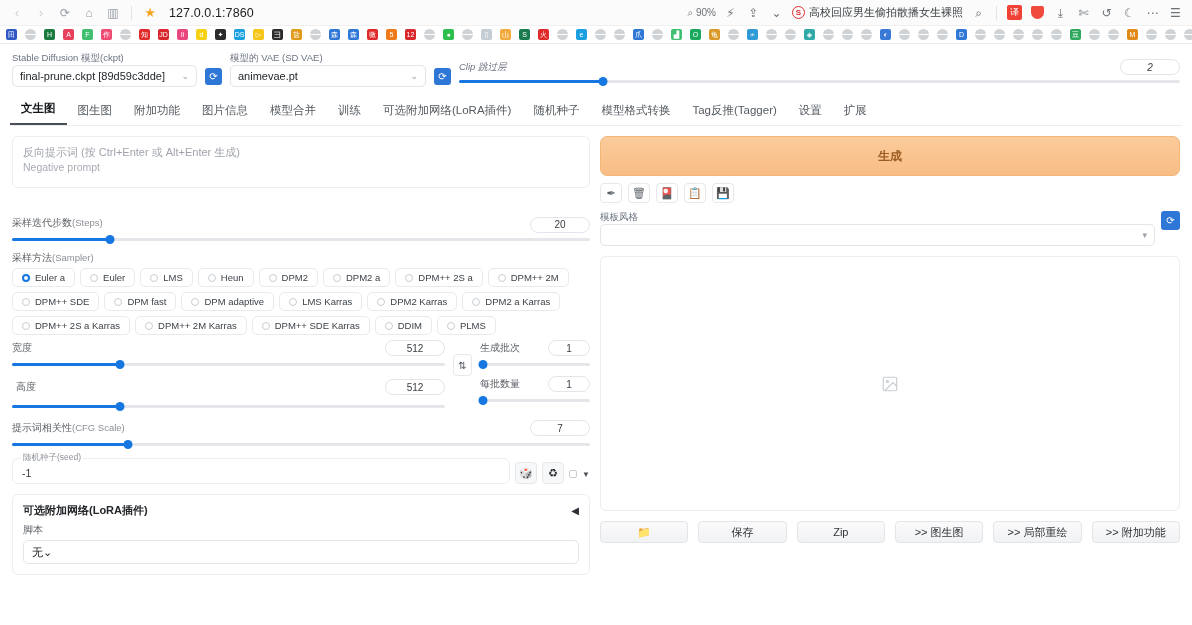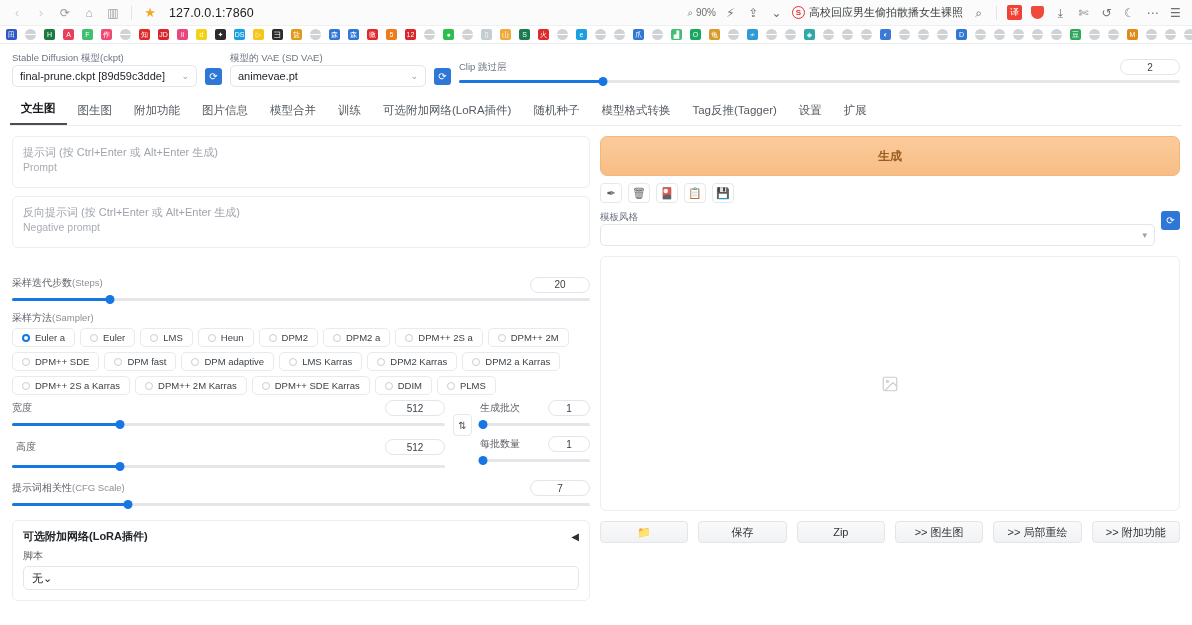--- a/index.html
+++ b/index.html
@@ -72,21 +72,21 @@
     display:flex;align-items:center;padding:6px 7px;font-size:11px;color:#23272b;
     position:relative;
   }
   .select-box .caret{
     position:absolute;right:7px;color:#9aa0a6;font-size:9px;
   }
   .refresh-sq{
     width:17px;height:17px;border-radius:3px;background:#2f77d6;color:#fff;
     display:flex;align-items:center;justify-content:center;font-size:10px;flex:none;margin-bottom:2px;
   }
-  .clip-wrap{flex:1;min-width:0;}
+  .clip-wrap{flex:1;min-width:0;font-style:italic;}
   .clip-top{display:flex;align-items:center;justify-content:space-between;}
   .num-pill{
     width:60px;height:16px;border:1px solid #e2e5e9;border-radius:8px;background:#fff;
     font-size:10px;color:#3c4043;display:flex;align-items:center;justify-content:center;
   }
 
   
   .slider{height:12px;display:flex;align-items:center;position:relative;}
   .slider .track{height:3px;border-radius:2px;background:#e4e6e9;width:100%;}
   .slider .fill{height:3px;border-radius:2px;background:#1677e3;position:absolute;left:0;}
@@ -484,24 +484,20 @@
       <div class="tab">扩展</div>
     </div>
 
   <div class="main">
 
     <div class="col-left">
 
       <div style="display:flex;gap:10px;">
         <div style="flex:1;min-width:0;">
           <div class="prompt-box">
-            <div class="prompt-hint">提示词 (按 Ctrl+Enter 或 Alt+Enter 生成)</div>
-            <div class="prompt-sub">Prompt</div>
-          </div>
-          <div class="prompt-box">
             <div class="prompt-hint">反向提示词 (按 Ctrl+Enter 或 Alt+Enter 生成)</div>
             <div class="prompt-sub">Negative prompt</div>
           </div>
         </div>
       </div>
 
       <div style="margin-top:20px;">
         <div class="steps-row">
           <span class="sec-label"><span>采样迭代步数</span><span class="en">(Steps)</span></span>
           <div class="num-pill">20</div>
@@ -655,20 +651,30 @@
           <span class="sec-label" style="margin:0"><span>提示词相关性</span><span class="en">(CFG Scale)</span></span>
           <div class="num-pill">7</div>
         </div>
         <div class="slider">
           <div class="track"></div>
           <div class="fill" style="width:20%"></div>
           <div class="knob" style="left:20%"></div>
         </div>
       </div>
 
+      <div class="seed-wrap">
+        <div class="seed-field">
+          <span class="seed-lbl"><span>随机种子</span><span>(seed)</span></span>
+          <span class="seed-val">-1</span>
+        </div>
+        <div class="seed-btn">🎲</div>
+        <div class="seed-btn">♻</div>
+        <div class="mini-chk"></div>
+        <div class="mini-caret">▼</div>
+      </div>
 
       <div class="lora-panel">
         <div class="lora-head">
           <span class="lora-title">可选附加网络(LoRA插件)</span>
           <span style="font-size:10px;color:#2b3036;">◀</span>
         </div>
         <span class="sec-label" style="margin-top:5px;">脚本</span>
         <div class="script-sel">
           <span>无</span>
           <span class="caret">⌄</span>

